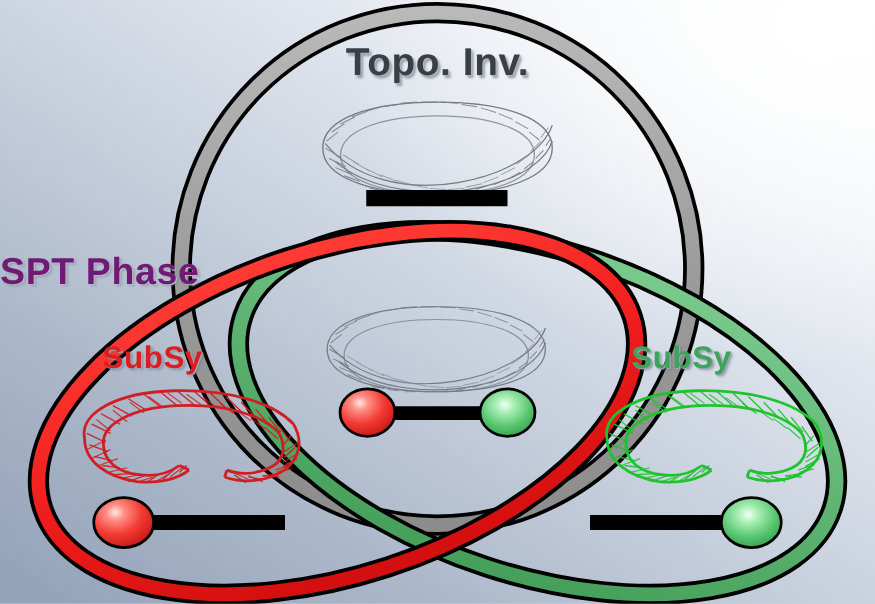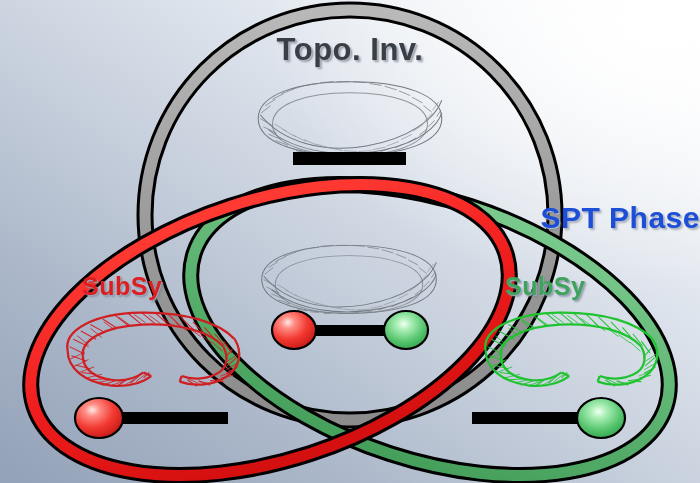--- a/index.html
+++ b/index.html
@@ -14,22 +14,22 @@
   .label{
     position:absolute;white-space:nowrap;font-weight:bold;
     letter-spacing:.5px;line-height:1;text-align:center;
   }
   #lbl-topo{
     left:0;right:0;top:34px;text-align:center;
     font-size:31px;color:#3a3f45;
     text-shadow:1px 1px 0 #aeb6c2, 2px 2px 2px rgba(120,128,140,.75);
   }
   #lbl-spt{
-    left:0;right:0;top:203px;text-align:right;
-    font-size:30px;color:#1d4ed8;
+    left:0;right:0;top:203px;text-align:left;
+    font-size:30px;color:#701a75;
     text-shadow:1px 1px 0 #b2bac5, 2px 2px 2px rgba(120,128,140,.55);
   }
   #lbl-subsy-left{
     left:82px;top:274px;font-size:25px;color:#df1d21;
     text-shadow:1px 1px 0 #9aa4b4, 2px 2px 2px rgba(110,118,132,.6);
   }
   #lbl-subsy-right{
     left:505px;top:274px;font-size:25px;color:#3ea35b;
     text-shadow:1px 1px 0 #9aa4b4, 2px 2px 2px rgba(110,118,132,.6);
   }

